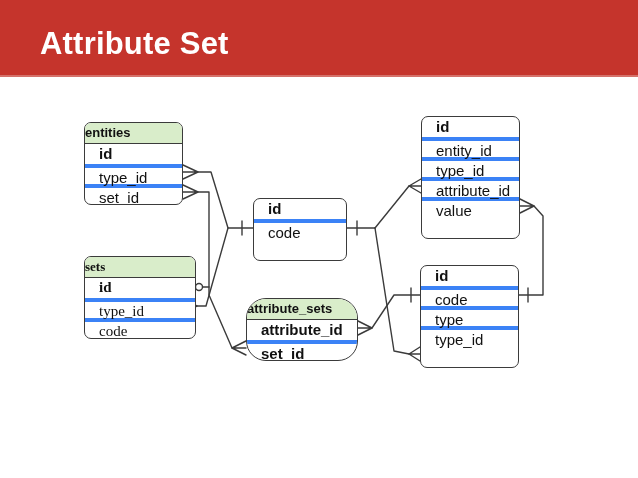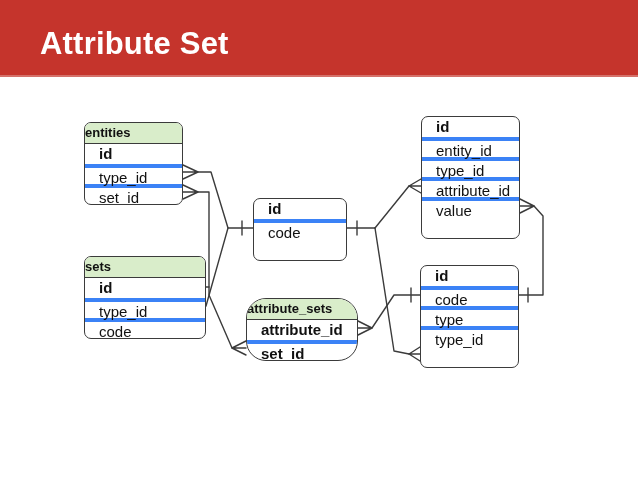--- a/index.html
+++ b/index.html
@@ -25,21 +25,21 @@
     font-size:13px;font-weight:bold;white-space:nowrap;
   }
   .tbl .row{
     height:20px;line-height:19px;padding-left:14px;
     font-size:15px;white-space:nowrap;box-sizing:border-box;
   }
   .tbl .row + .row{border-top:4px solid #3b82f6;}
   .tbl .row.pk{font-weight:bold;}
   
   #t-entities      {left:84px; top:122px;width:99px; height:83px;}
-  #t-sets          {left:84px; top:256px;width:122px; height:83px;}
+  #t-sets          {left:84px; top:256px;width:112px; height:83px;font-family:Liberation Serif, serif;}
   #t-types         {left:253px;top:198px;width:94px; height:63px;}
   #t-attribute-sets{left:246px;top:298px;width:112px;height:63px;border-radius:20px;}
   #t-values        {left:421px;top:116px;width:99px; height:123px;}
   #t-attributes    {left:420px;top:265px;width:99px; height:103px;}
 </style>
 </head>
 <body>
 
 <div class="stage">
 

